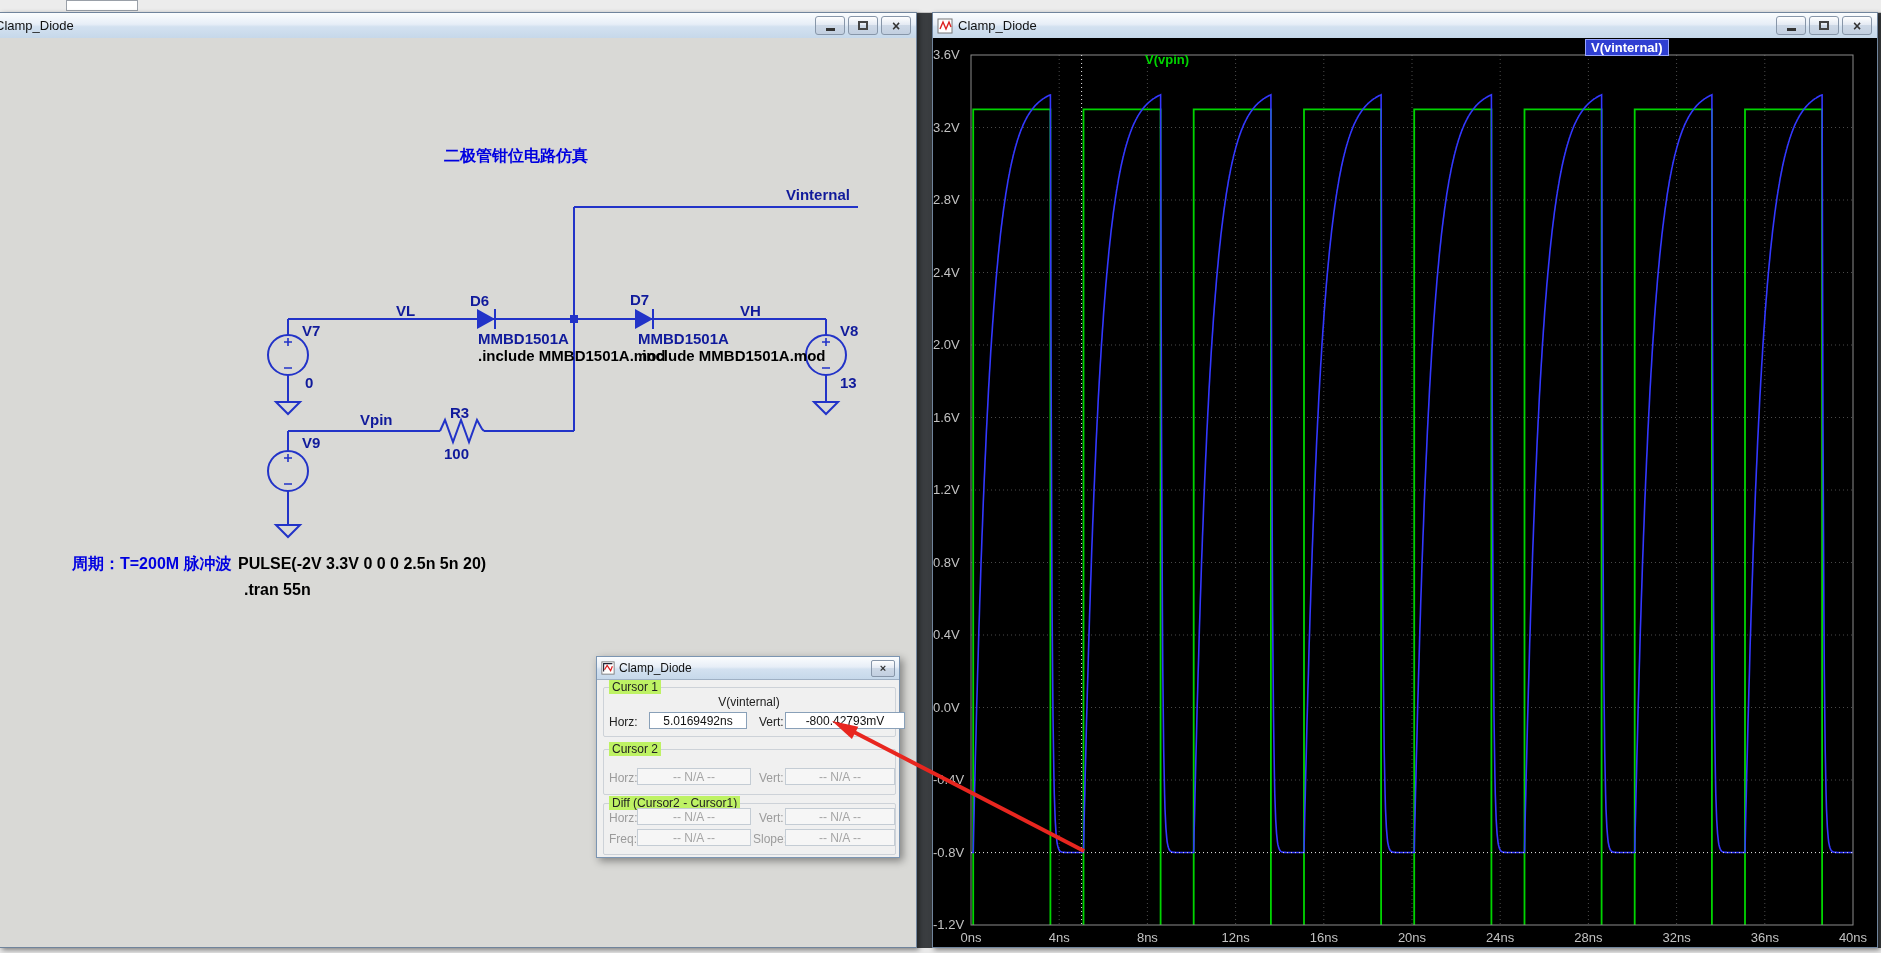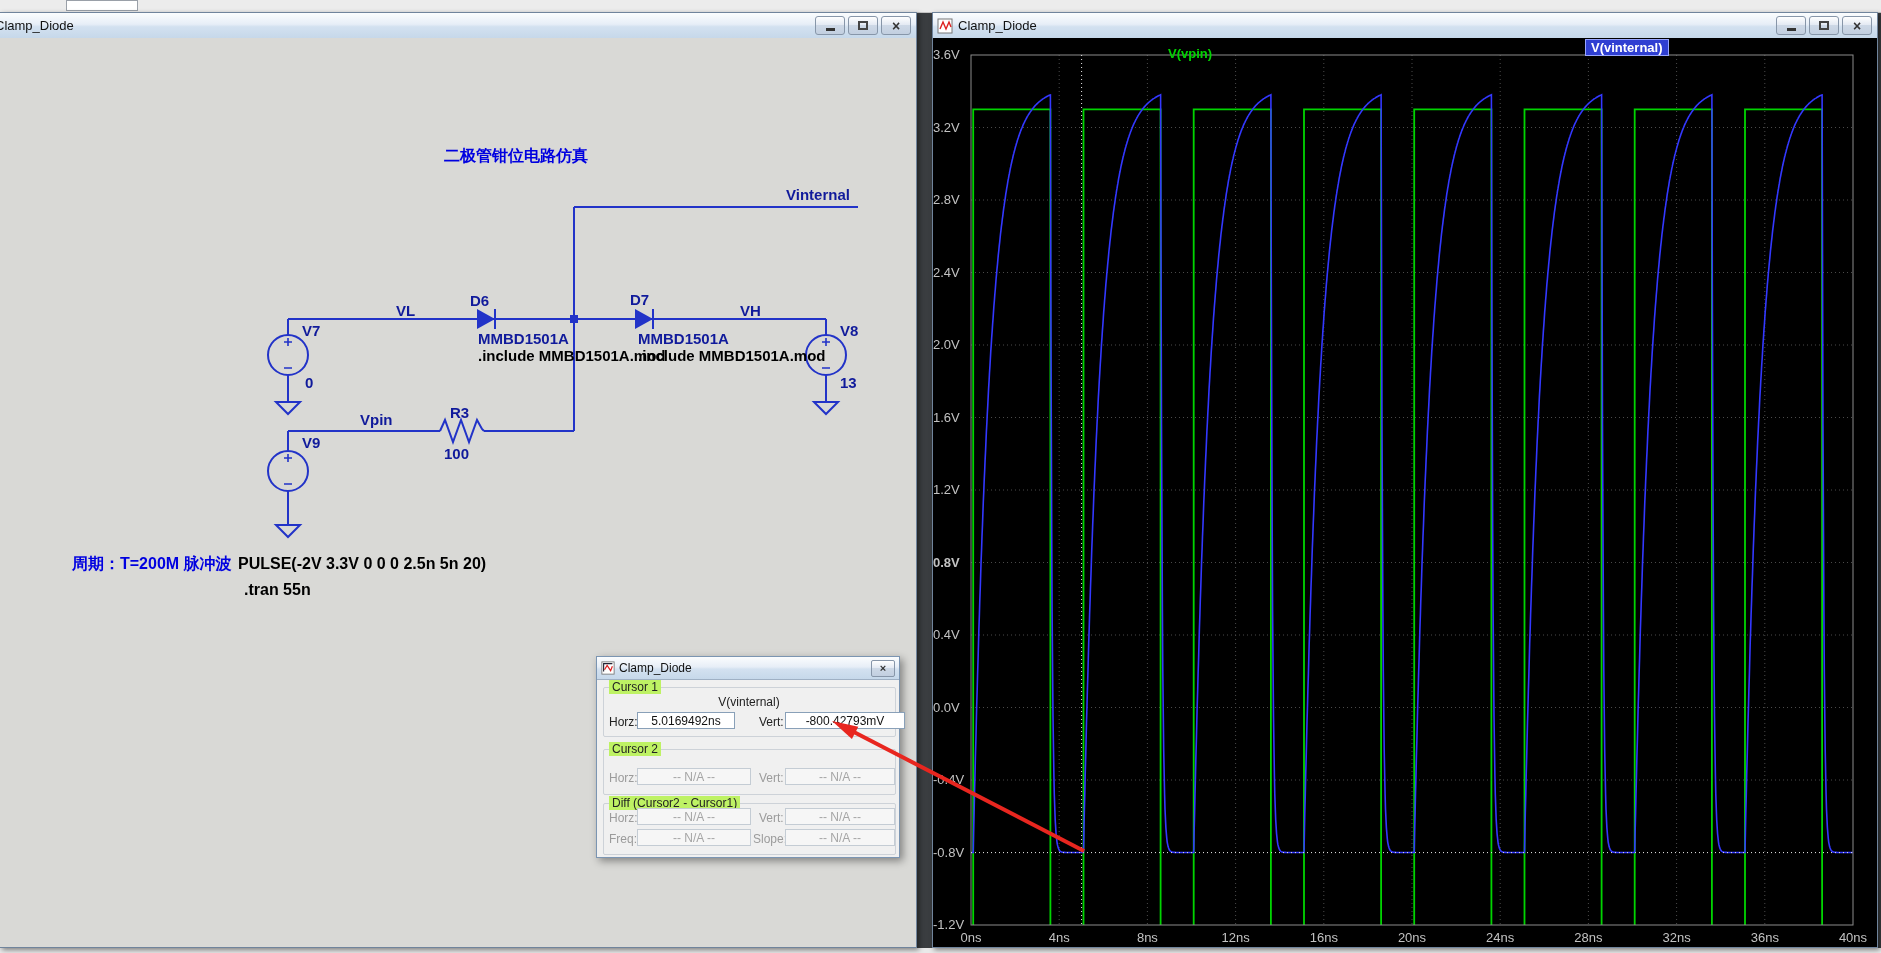--- a/index.html
+++ b/index.html
@@ -203,41 +203,41 @@
           <line x1="38" y1="814.6" x2="920" y2="814.6" class="cursorline"></line>
         </svg>
       <div id="yticks">
           <div class="tick ytick" style="top: 9px;">3.6V</div>
           <div class="tick ytick" style="top: 81.5px;">3.2V</div>
           <div class="tick ytick" style="top: 154px;">2.8V</div>
           <div class="tick ytick" style="top: 226.5px;">2.4V</div>
           <div class="tick ytick" style="top: 299px;">2.0V</div>
           <div class="tick ytick" style="top: 371.5px;">1.6V</div>
           <div class="tick ytick" style="top: 444px;">1.2V</div>
-          <div class="tick ytick" style="top: 516.5px; font-weight: bold;">0.8V</div>
+          <div class="tick ytick" style="top: 516.5px;">0.8V</div>
           <div class="tick ytick" style="top: 589px;">0.4V</div>
           <div class="tick ytick" style="top: 661.5px;">0.0V</div>
           <div class="tick ytick" style="top: 734px;">-0.4V</div>
           <div class="tick ytick" style="top: 806.5px;">-0.8V</div>
           <div class="tick ytick" style="top: 879px;">-1.2V</div>
         </div>
       <div id="xticks">
           <div class="tick xtick" style="left: 16px; top: 892px;">0ns</div>
           <div class="tick xtick" style="left: 104.2px; top: 892px;">4ns</div>
           <div class="tick xtick" style="left: 192.4px; top: 892px;">8ns</div>
           <div class="tick xtick" style="left: 280.6px; top: 892px;">12ns</div>
           <div class="tick xtick" style="left: 368.8px; top: 892px;">16ns</div>
           <div class="tick xtick" style="left: 457px; top: 892px;">20ns</div>
           <div class="tick xtick" style="left: 545.2px; top: 892px;">24ns</div>
           <div class="tick xtick" style="left: 633.4px; top: 892px;">28ns</div>
           <div class="tick xtick" style="left: 721.6px; top: 892px;">32ns</div>
           <div class="tick xtick" style="left: 809.8px; top: 892px;">36ns</div>
           <div class="tick xtick" style="left: 898px; top: 892px;">40ns</div>
         </div>
-      <div id="legend0" class="legend" style="left: 212px; top: 8px; width: 90px; text-align: center; color: rgb(0, 212, 0);">V(vpin)</div>
+      <div id="legend0" class="legend" style="left: 212px; top: 14px; width: 90px; text-align: left; color: rgb(0, 212, 0);">V(vpin)</div>
       <div id="legend1" class="legend sel" style="left:652px;top:1px">V(vinternal)</div>
     </div>
   </div>
 
   <div class="dialog">
     <div class="dlg-titlebar">
       <svg class="wicon" style="width:14px;height:14px;margin-right:4px" viewBox="0 0 16 16">
         <rect x="1" y="1" width="14" height="14" fill="#fff" stroke="#777"></rect>
         <polyline points="3,12 3,3 13,3" fill="none" stroke="#223" stroke-width="1.3"></polyline>
         <polyline points="4,10 7,5 11,11 13,6" fill="none" stroke="#d22" stroke-width="1.4"></polyline>
@@ -245,21 +245,21 @@
       <span class="dlg-title">Clamp_Diode</span>
       <div class="dlg-close">
           <span>×</span>
         </div>
     </div>
 
     <div class="group" style="left:6px;top:30px;width:291px;height:48px"></div>
     <span class="grouplabel" style="left:12px;top:23px">Cursor 1</span>
     <div class="signal" style="left:12px;top:38px;width:280px">V(vinternal)</div>
     <span class="dlbl" style="left:12px;top:58px">Horz:</span>
-    <div class="tbox" style="left:40px;top:55px;width:98px">5.0169492ns</div>
+    <div class="tbox" style="left:52px;top:55px;width:98px">5.0169492ns</div>
     <span class="dlbl" style="left:162px;top:58px">Vert:</span>
     <div class="tbox" style="left:188px;top:55px;width:120px">-800.42793mV</div>
 
     <div class="group" style="left:6px;top:92px;width:291px;height:44px"></div>
     <span class="grouplabel" style="left:12px;top:85px">Cursor 2</span>
     <span class="dlbl dis" style="left:12px;top:114px">Horz:</span>
     <div class="tbox dis" style="left:40px;top:111px;width:114px">-- N/A --</div>
     <span class="dlbl dis" style="left:162px;top:114px">Vert:</span>
     <div class="tbox dis" style="left:188px;top:111px;width:110px">-- N/A --</div>
 

